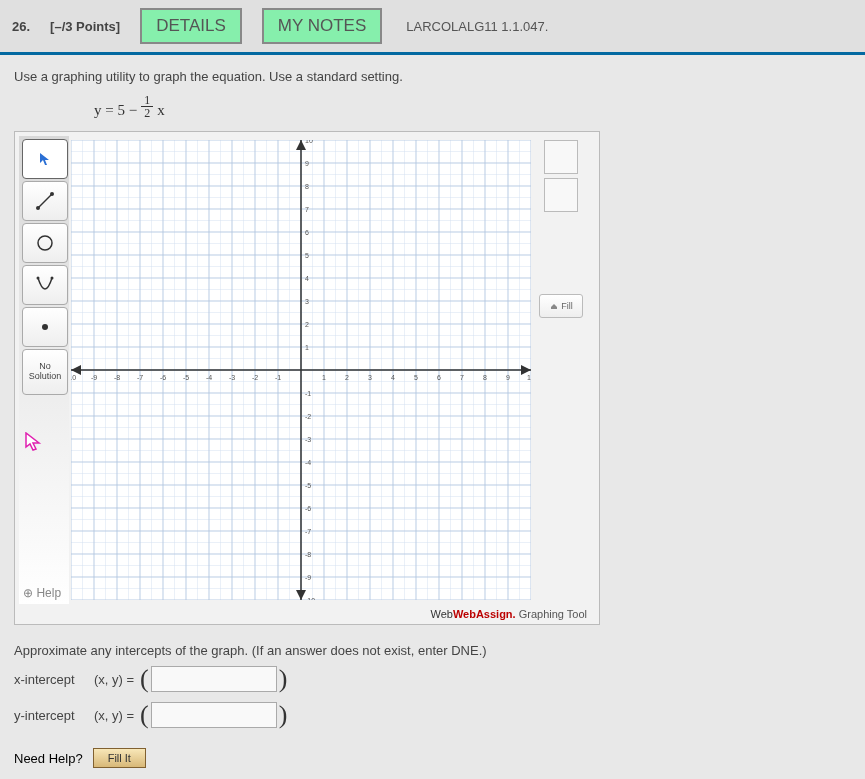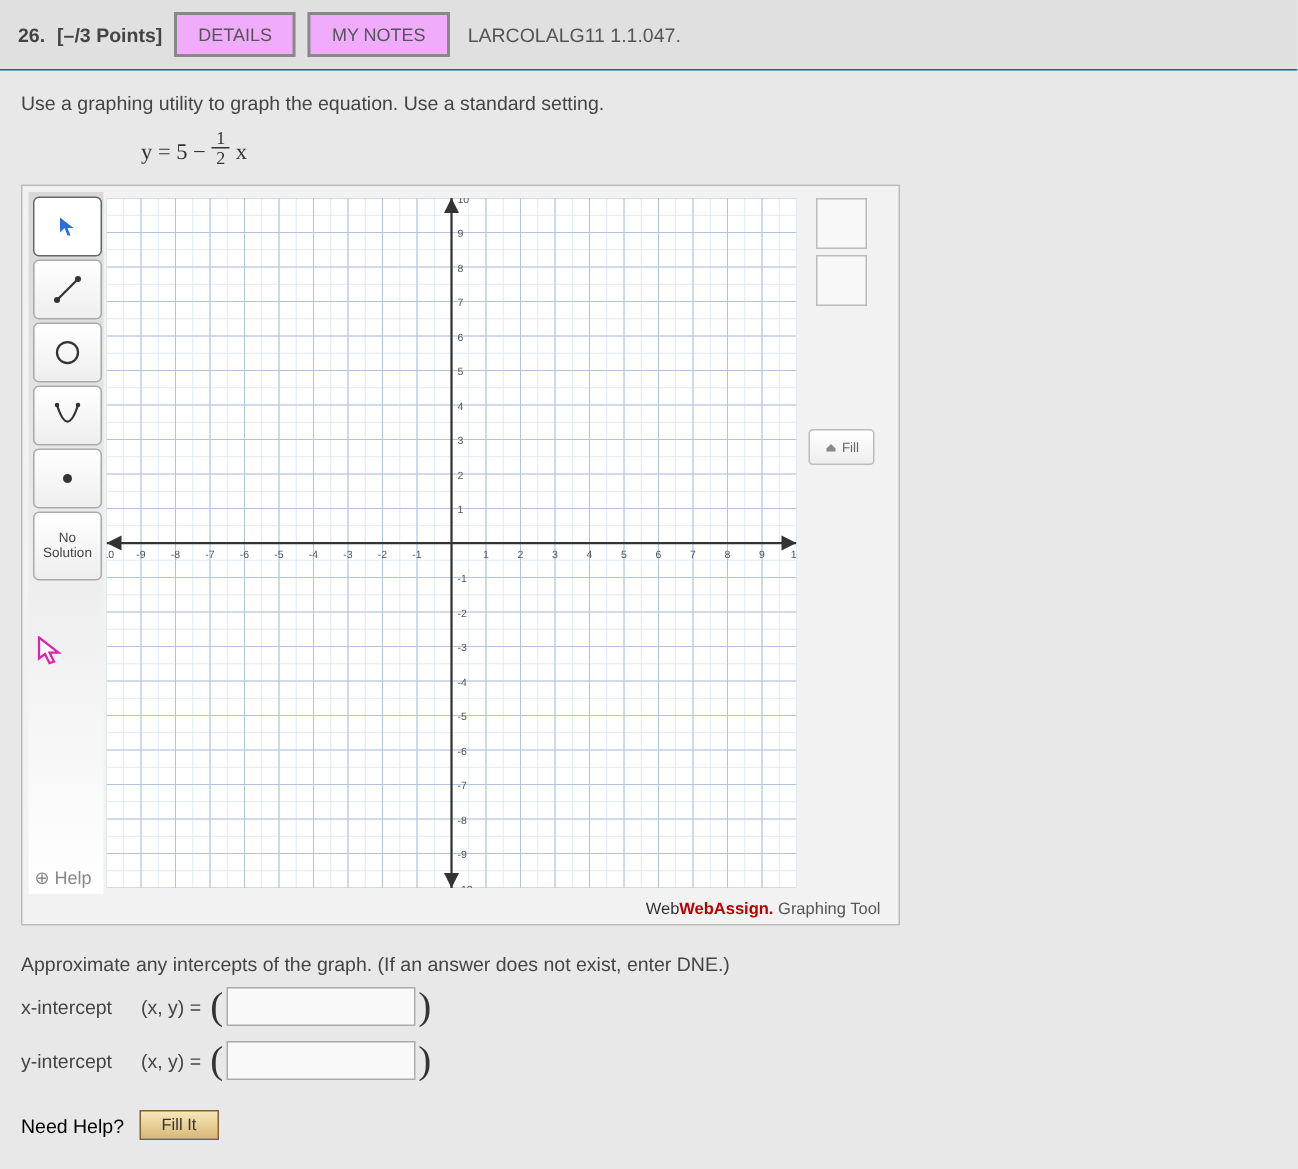--- a/index.html
+++ b/index.html
@@ -1,18 +1,18 @@
 <!DOCTYPE html>
 <html><head>
 <meta charset="utf-8">
 <style>
 body{margin:0;font-family:Arial,sans-serif;font-size:13px;background:#e8e8e8;color:#333}
-.headbar{padding:8px 12px;border-bottom:1px solid #0369a1;display:flex;align-items:center;gap:8px;background:#e0e0e0}
+.headbar{padding:8px 12px;border-bottom:3px solid #0369a1;display:flex;align-items:center;gap:20px;background:#e0e0e0}
 .qnum{font-weight:bold;color:#444}
-.btn{border:2px solid #888;color:#555;background:#f0abfc;padding:6px 14px;cursor:pointer;font-size:12px}
+.btn{border:2px solid #888;color:#555;background:#86efac;padding:6px 14px;cursor:pointer;font-size:17px}
 .refcode{color:#555;font-size:13px;margin-left:4px}
 .content{padding:14px}
 .instr{color:#444;margin-bottom:10px}
 .eq{font-family:Georgia,serif;font-size:15px;margin:0 0 12px 80px;display:flex;align-items:flex-end;gap:2px}
 .frac{display:inline-flex;flex-direction:column;align-items:center;font-size:12px;line-height:1;margin:0 2px}
 .frac .n{border-bottom:1px solid #333;padding:0 3px}
 .frac .d{padding:0 3px}
 .area{display:flex;gap:10px}
 .graphbox{border:1px solid #bbb;background:#f2f2f2;padding:4px;width:576px}
 .gtop{display:flex}

